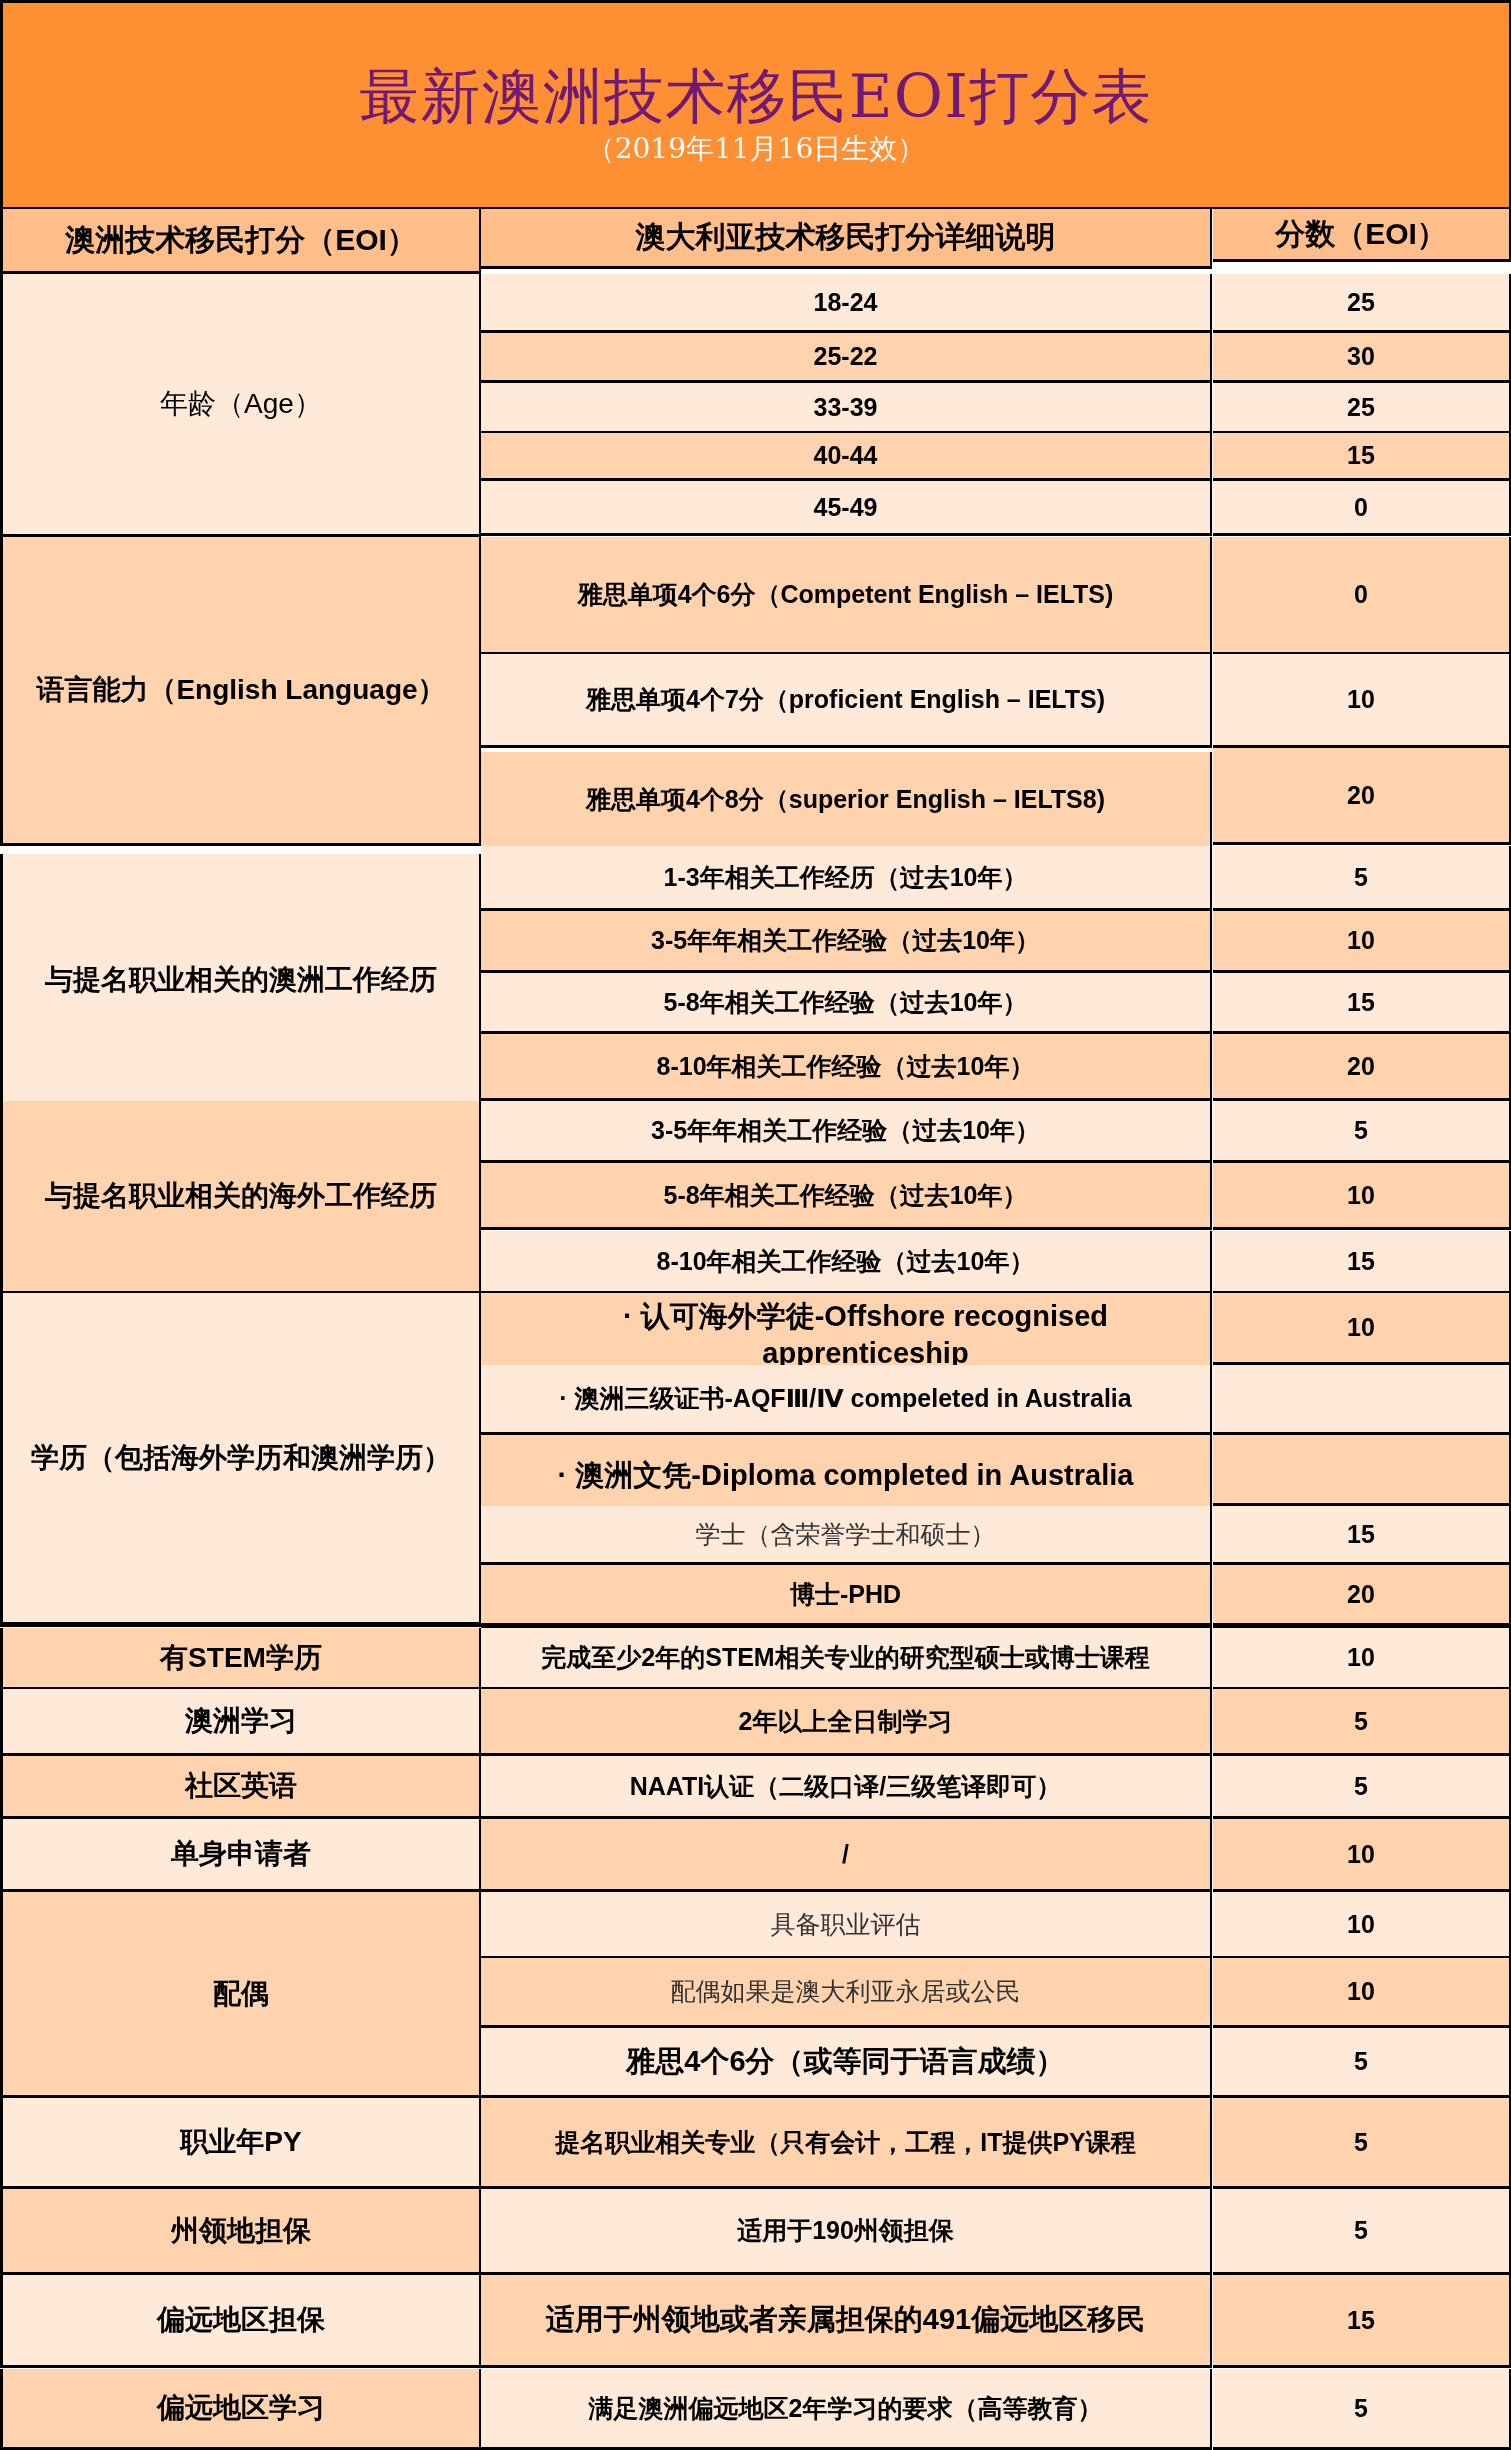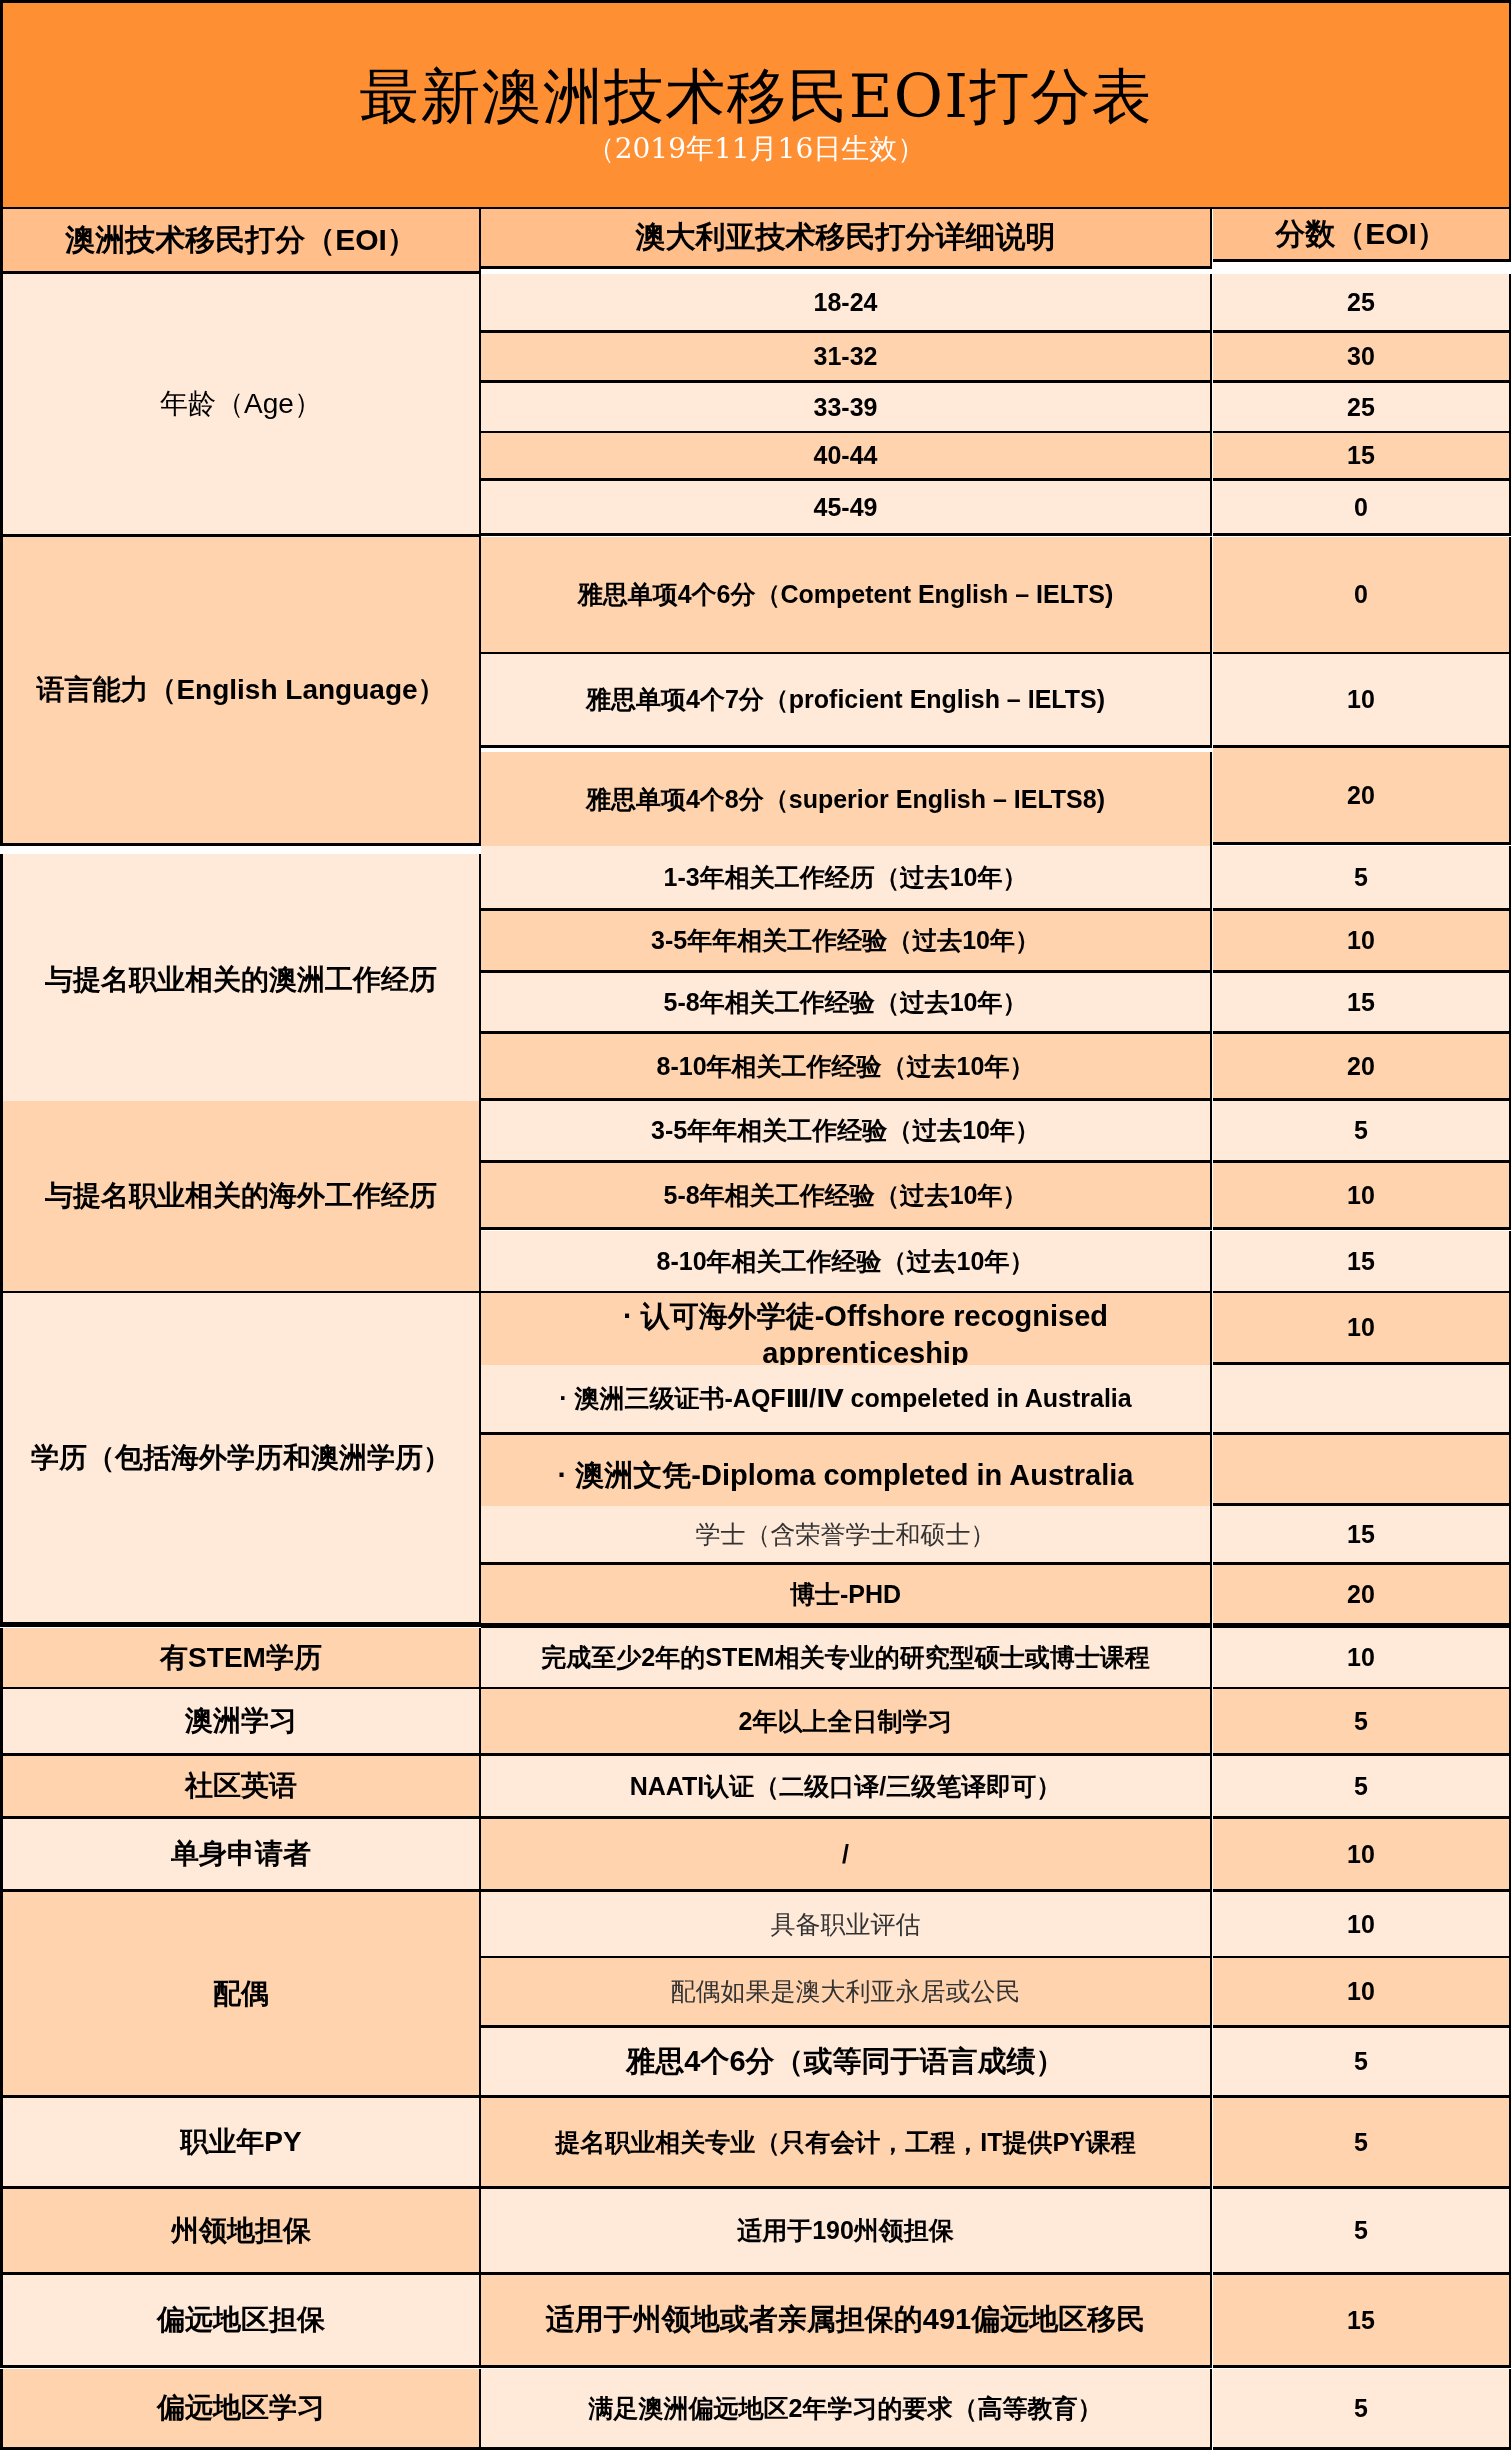--- a/index.html
+++ b/index.html
@@ -3,21 +3,21 @@
 <meta charset="utf-8">
 <style>
   html, body { margin: 0; padding: 0; background: #ffffff; }
   body { width: 1512px; height: 2450px; position: relative; overflow: hidden;
          font-family: "Liberation Sans", "DejaVu Sans", sans-serif; color: #000; }
   #sheet { position: absolute; left: 0; top: 0; width: 1512px; height: 2450px; }
   .title-bar { position: absolute; left: 0; top: 0; width: 1512px; height: 209px;
                background: #FF8F33; box-sizing: border-box;
                border: 3.5px solid #000; border-bottom-width: 2.9px;
                display: flex; flex-direction: column; align-items: center; justify-content: center; }
-  .title-main { color: #000000; font-family: "DejaVu Serif", "Liberation Serif", serif;
+  .title-main { color: #701a75; font-family: "DejaVu Serif", "Liberation Serif", serif;
                 font-size: 60px; line-height: 1.1; letter-spacing: 1.2px; margin-top: 19px; }
   .title-sub { color: #fff; font-family: "DejaVu Serif", "Liberation Serif", serif;
                font-size: 28px; line-height: 1.2; margin-top: 3.5px; }
   .cell { position: absolute; box-sizing: border-box; display: flex;
           align-items: center; justify-content: center; text-align: center;
           border-right: 2.3px solid #000; border-bottom: 3.5px solid #000;
           font-weight: bold; font-size: 25px; padding: 0 8px; }
   .c1 { left: 0; width: 481px; border-left: 3.5px solid #000; }
   .c2 { left: 481px; width: 731px; }
   .c3 { left: 1213px; width: 299px; border-right: 3.5px solid #000; }
@@ -40,21 +40,21 @@
     <div class="title-sub">（2019年11月16日生效）</div>
   </div>
 
   <div class="cell c1 hdr" style="top:209px;height:65px;">澳洲技术移民打分（EOI）</div>
   <div class="cell c2 hdr" style="top:209px;height:60px;">澳大利亚技术移民打分详细说明</div>
   <div class="cell c3 hdr" style="top:209px;height:53px;">分数（EOI）</div>
 
   <div class="cell c1 lt cat light-sans" style="top:274px;height:263px;color:#000;">年龄（Age）</div>
   <div class="cell c2 lt" style="top:274px;height:59px;">18-24</div>
   <div class="cell c3 lt" style="top:274px;height:59px;">25</div>
-  <div class="cell c2 md" style="top:333px;height:50px;">31-32</div>
+  <div class="cell c2 md" style="top:333px;height:50px;">25-22</div>
   <div class="cell c3 md" style="top:333px;height:50px;">30</div>
   <div class="cell c2 lt" style="top:383px;height:51px;">33-39</div>
   <div class="cell c3 lt" style="top:383px;height:51px;">25</div>
   <div class="cell c2 md" style="top:433px;height:48px;">40-44</div>
   <div class="cell c3 md" style="top:433px;height:48px;">15</div>
   <div class="cell c2 lt" style="top:481px;height:55px;">45-49</div>
   <div class="cell c3 lt" style="top:481px;height:55px;">0</div>
 
   <div class="cell c1 md cat" style="top:537px;height:309px;">语言能力（English Language）</div>
   <div class="cell c2 md" style="top:537px;height:118px;">雅思单项4个6分（Competent English – IELTS)</div>

